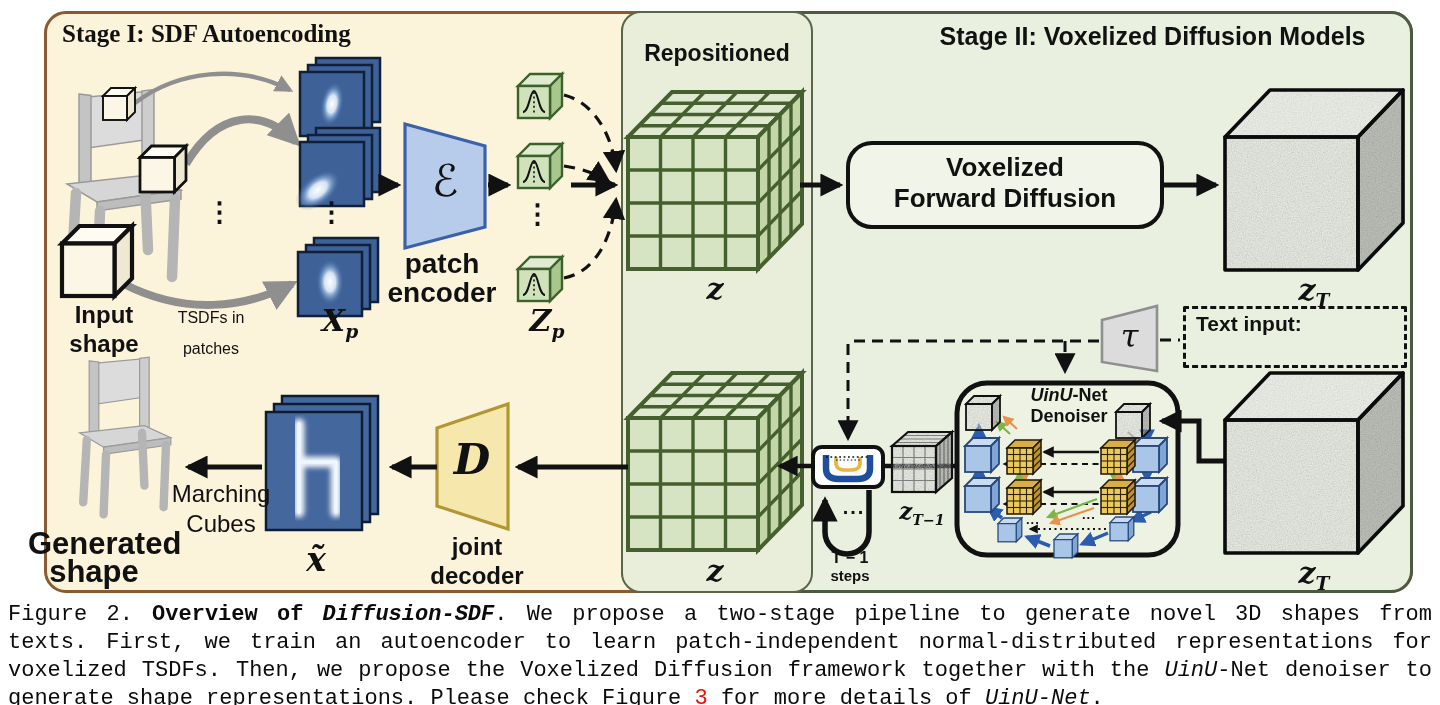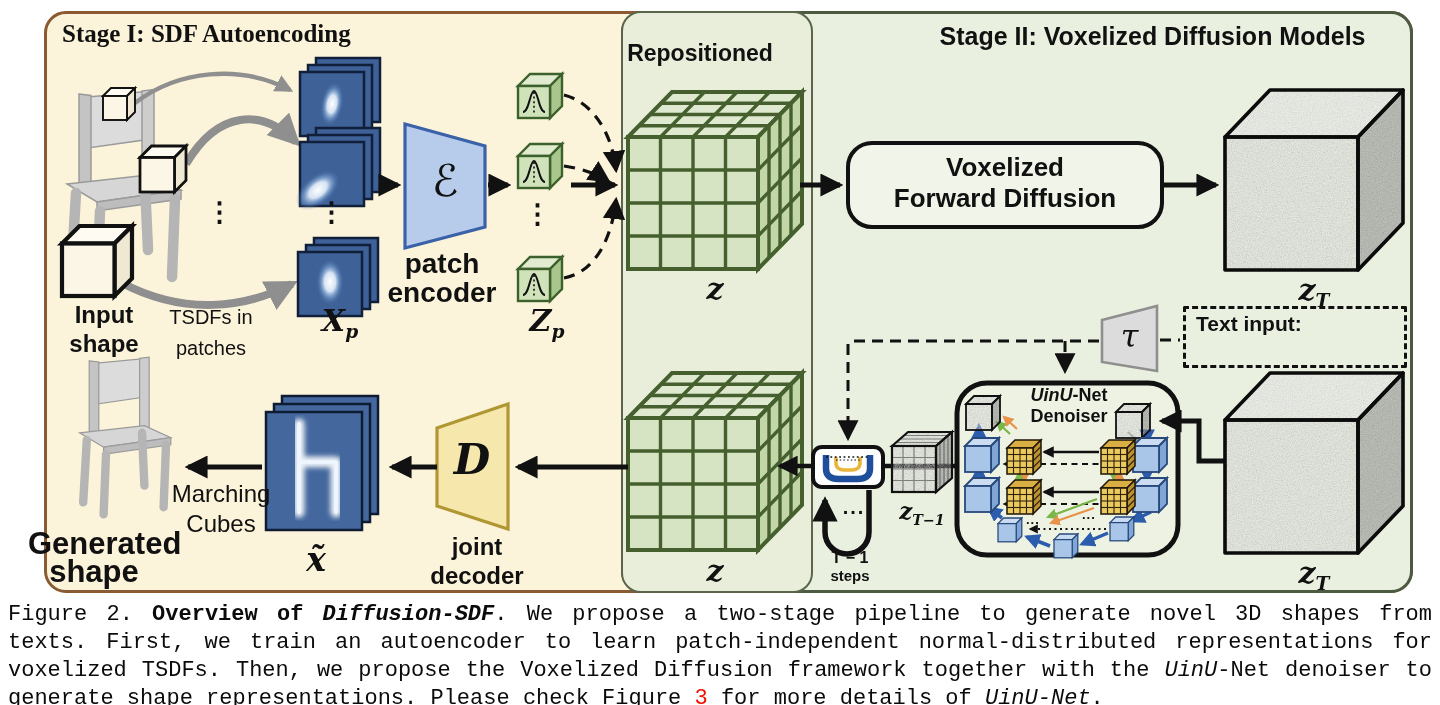--- a/index.html
+++ b/index.html
@@ -402,27 +402,27 @@
   </g>
 </g>
 
 <g transform="translate(70,356) scale(1.2)">
       <use href="#chairDef"></use>
     </g>
 </svg>
 
 <div class="abs lbl bold" style="left:62px;top:20px;font-size:25px;font-family:Liberation Serif, serif;">Stage I: SDF Autoencoding</div>
 <div class="abs lbl bold" style="left:900px;top:22px;width:505px;text-align:center;font-size:25px;">Stage II: Voxelized Diffusion Models</div>
-<div class="abs lbl bold" style="left:604px;top:40px;width:192px;font-size:23px;">Repositioned</div>
+<div class="abs lbl bold" style="left:621px;top:40px;width:192px;font-size:23px;">Repositioned</div>
 
 <div class="abs lbl bold" style="left:48px;top:300px;width:112px;font-size:24px;line-height:29px;">
   <div>Input</div>
     <div>shape</div>
 </div>
-<div class="abs lbl" style="left:148px;top:302px;width:126px;font-size:20px;line-height:31px;">
+<div class="abs lbl" style="left:148px;top:302px;width:126px;font-size:16px;line-height:31px;">
   <div>TSDFs in</div>
     <div>patches</div>
 </div>
 <div class="abs lbl mi" style="left:300px;top:304px;width:80px;font-size:30px;"><span>X</span><sub>p</sub></div>
 <div class="abs lbl" style="left:405px;top:156px;width:80px;font-size:44px;font-family:'DejaVu Sans','DejaVu Serif',serif;">ℰ</div>
 <div class="abs lbl bold" style="left:382px;top:249px;width:120px;font-size:28px;line-height:29px;">
   <div>patch</div>
     <div>encoder</div>
 </div>
 <div class="abs lbl mi" style="left:515px;top:304px;width:64px;font-size:30px;"><span>Z</span><sub>p</sub></div>

